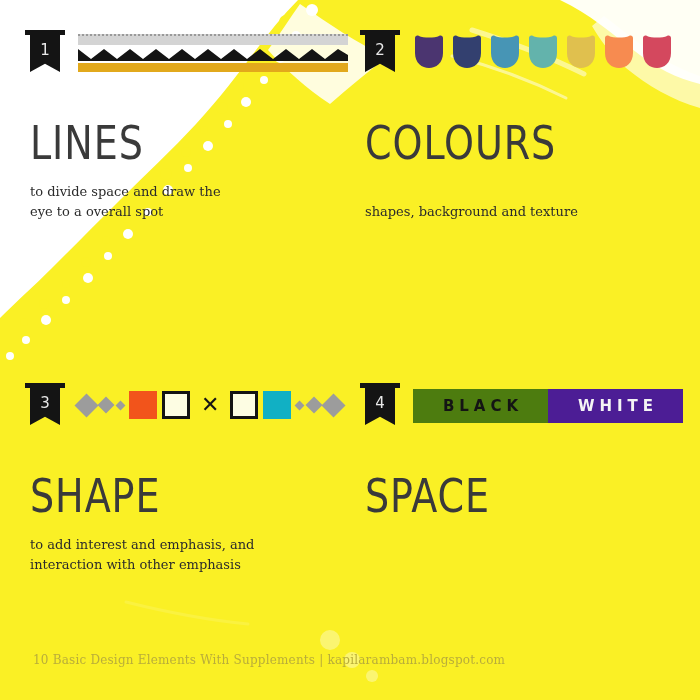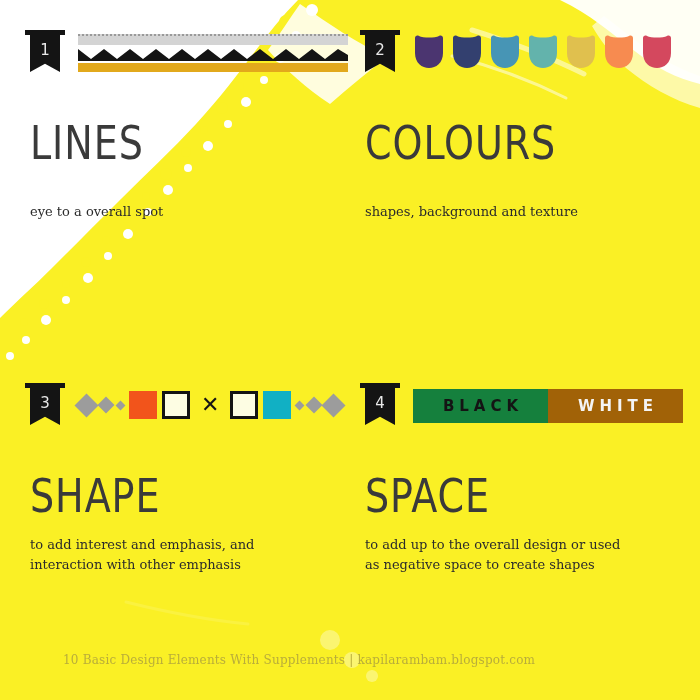--- a/index.html
+++ b/index.html
@@ -165,22 +165,22 @@
     flex: 1 1 50%;
     display: flex;
     align-items: center;
     justify-content: center;
     font-family: "DejaVu Sans", sans-serif;
     font-size: 15px;
     font-weight: bold;
     letter-spacing: 5px;
     text-indent: 5px;
   }
-  .bw-black { background: #15803d; color: #141414; }
-  .bw-white { background: #a16207; color: #f4f4f4; }
+  .bw-black { background: #4d7c0f; color: #141414; }
+  .bw-white { background: #4c1d95; color: #f4f4f4; }
 
   
   .heading {
     margin: 38px 0 0 0;
     font-family: "DejaVu Sans Condensed", "Liberation Sans Narrow", "Liberation Sans", sans-serif;
     font-size: 46px;
     font-weight: 300;
     letter-spacing: 1px;
     color: #3a3a3a;
     line-height: 1;
@@ -199,21 +199,20 @@
   
   .footer {
     position: absolute;
     left: 33px;
     top: 653px;
     z-index: 2;
     font-family: "DejaVu Serif", "Liberation Serif", serif;
     font-size: 12px;
     color: #b9ad3a;
     letter-spacing: 0.2px;
-    margin-left: 30px;
   }
 </style>
 </head>
 <body>
 
 <div id="poster">
 
   <div class="paint-layer">
     <svg viewBox="0 0 700 700" xmlns="http://www.w3.org/2000/svg">
       <rect x="0" y="0" width="700" height="700" fill="#ffffff"></rect>
@@ -300,21 +299,21 @@
               <path d="M0 2 L13 12 L26 2 L39 12 L52 2 L65 12 L78 2 L91 12 L104 2 L117 12
                        L130 2 L143 12 L156 2 L169 12 L182 2 L195 12 L208 2 L221 12
                        L234 2 L247 12 L260 2 L270 8 L270 14 L0 14 Z" fill="#141414"></path>
             </svg>
           </div>
           <div class="line-solid"></div>
         </div>
       </div>
       <h2 class="heading">LINES</h2>
       <p class="body-text">
-        <br>
+        <span>to divide space and draw the</span><br>
         <span>eye to a overall spot</span>
       </p>
     </div>
 
     <div class="cell cell-2">
       <div class="banner-row">
         <div class="banner">
           <div class="banner-bar"></div>
           <div class="banner-body">2</div>
         </div>
@@ -402,22 +401,21 @@
         </div>
         <div class="art">
           <div class="bw-bar">
             <div class="bw-black">BLACK</div>
             <div class="bw-white">WHITE</div>
           </div>
         </div>
       </div>
       <h2 class="heading">SPACE</h2>
       <p class="body-text">
-        <span>to add up to the overall design or used</span><br>
-        <span>as negative space to create shapes</span>
+        <br>
       </p>
     </div>
 
   </div>
 
   <div class="footer">10 Basic Design Elements With Supplements | kapilarambam.blogspot.com</div>
 
 </div>
 
 </body></html>

